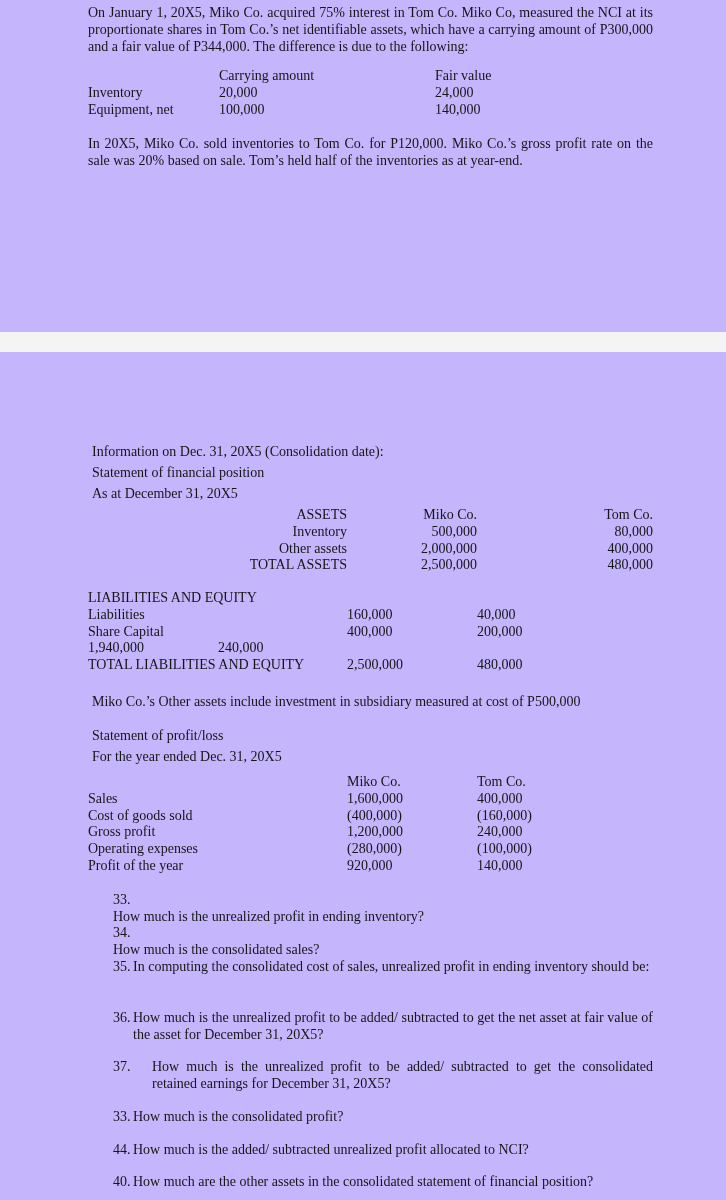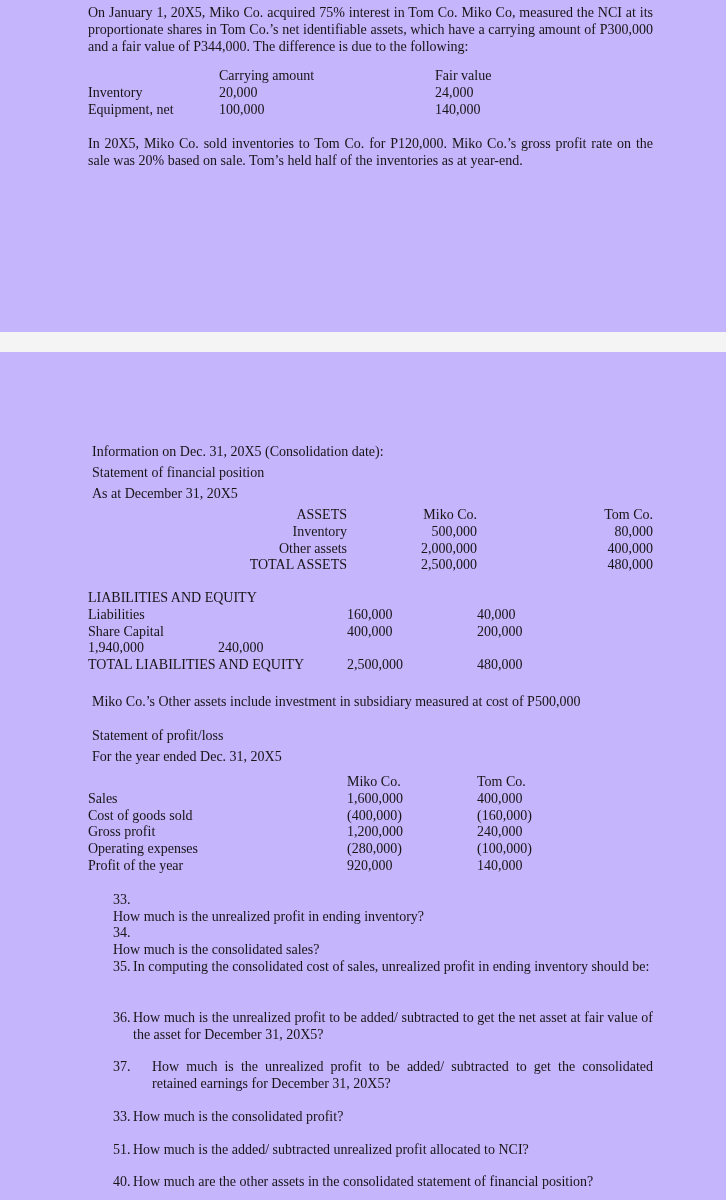--- a/index.html
+++ b/index.html
@@ -182,21 +182,21 @@
   </div>
   <div class="abs question" style="top:1059px; left:113px; width:540px;gap:19px;">
     <span class="q-num">37.</span>
     <span class="q-text">How much is the unrealized profit to be added/ subtracted to get the consolidated retained earnings for December 31, 20X5?</span>
   </div>
   <div class="abs question" style="top:1109px; left:113px; width:540px;">
     <span class="q-num">33.</span>
     <span class="q-text">How much is the consolidated profit?</span>
   </div>
   <div class="abs question" style="top:1142px; left:113px; width:540px;">
-    <span class="q-num">51.</span>
+    <span class="q-num">44.</span>
     <span class="q-text">How much is the added/ subtracted unrealized profit allocated to NCI?</span>
   </div>
   <div class="abs question" style="top:1174px; left:113px; width:540px;">
     <span class="q-num">40.</span>
     <span class="q-text">How much are the other assets in the consolidated statement of financial position?</span>
   </div>
 
 </div>
 
 </body></html>

